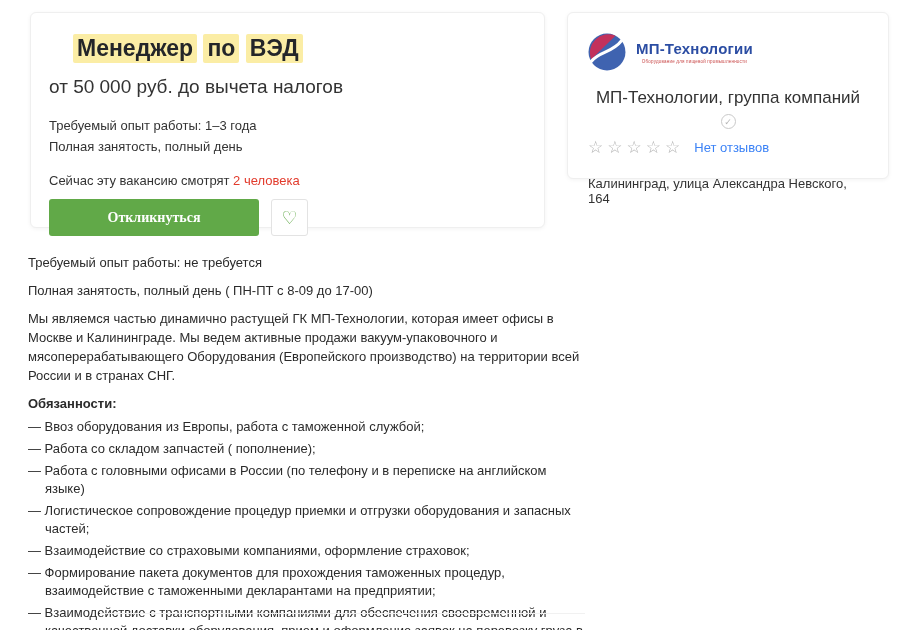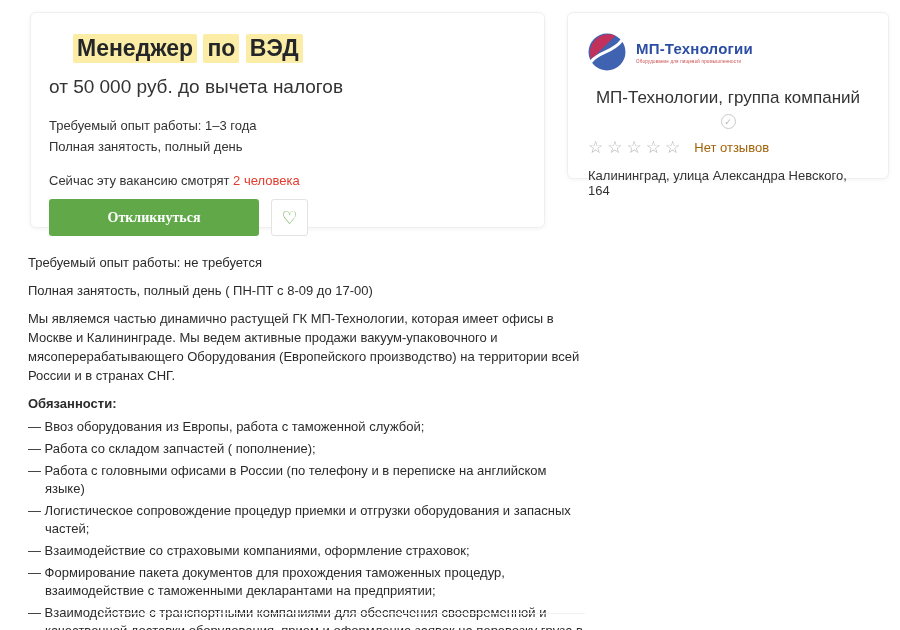--- a/index.html
+++ b/index.html
@@ -30,36 +30,36 @@
     width: 210px; height: 37px; background: #61a948; border: none; border-radius: 3px;
     color: #ffffff; font-size: 14px; font-weight: bold; font-family: Liberation Serif, serif; cursor: pointer;
   }
   .fav-btn {
     width: 37px; height: 37px; background: #fff; border: 1px solid #e3e3e3; border-radius: 3px;
     color: #61a948; font-size: 18px; line-height: 1; cursor: pointer;
     display: flex; align-items: center; justify-content: center;
   }
   
   .employer-card { left: 567px; top: 12px; width: 322px; height: 167px; padding: 20px; }
-  .logo-row { display: flex; align-items: center; gap: 10px; }
+  .logo-row { display: flex; align-items: center; gap: 10px; text-align: center; }
   .logo-icon { width: 38px; height: 38px; flex: 0 0 auto; }
   .logo-text-wrap { display: flex; flex-direction: column; }
   .logo-text { color: #2b4da3; font-weight: bold; font-size: 15px; letter-spacing: .2px; }
   .logo-tagline { color: #c94a4a; font-size: 4.5px; margin-top: 2px; letter-spacing: .2px; }
   .employer-name-row { margin-top: 17px; display: flex; align-items: center; gap: 6px; flex-direction: column; }
   .employer-name { font-size: 17px; color: #333; }
   .verified-badge {
     width: 15px; height: 15px; border: 1px solid #c9c9c9; border-radius: 50%;
     color: #b5b5b5; font-size: 9px; display: inline-flex; align-items: center; justify-content: center;
     flex: 0 0 auto;
   }
   .rating-row { margin-top: 10px; display: flex; align-items: center; gap: 10px; }
   .stars { color: #b3b3b3; font-size: 17px; letter-spacing: 4px; line-height: 1; }
-  .reviews { color: #a16207; font-size: 13px; }
-  .employer-address { margin-top: 12px; font-size: 13px; color: #333; }
+  .reviews { color: #3b82f6; font-size: 13px; }
+  .employer-address { margin-top: 20px; font-size: 13px; color: #333; }
   
   .description { position: absolute; left: 28px; top: 253px; width: 557px; font-size: 13px; color: #2b2b2b; }
   .description p { line-height: 19px; margin-bottom: 9px; }
   .duties-heading { font-weight: bold; line-height: 19px; margin-bottom: 5px; }
   .duty { line-height: 18px; margin-bottom: 4px; padding-left: 17px; text-indent: -17px; }
   .description-end { position: absolute; left: 100px; top: 613px; width: 485px; height: 1px; background: #f1f1f1; }
 </style>
 </head>
 <body>
 

